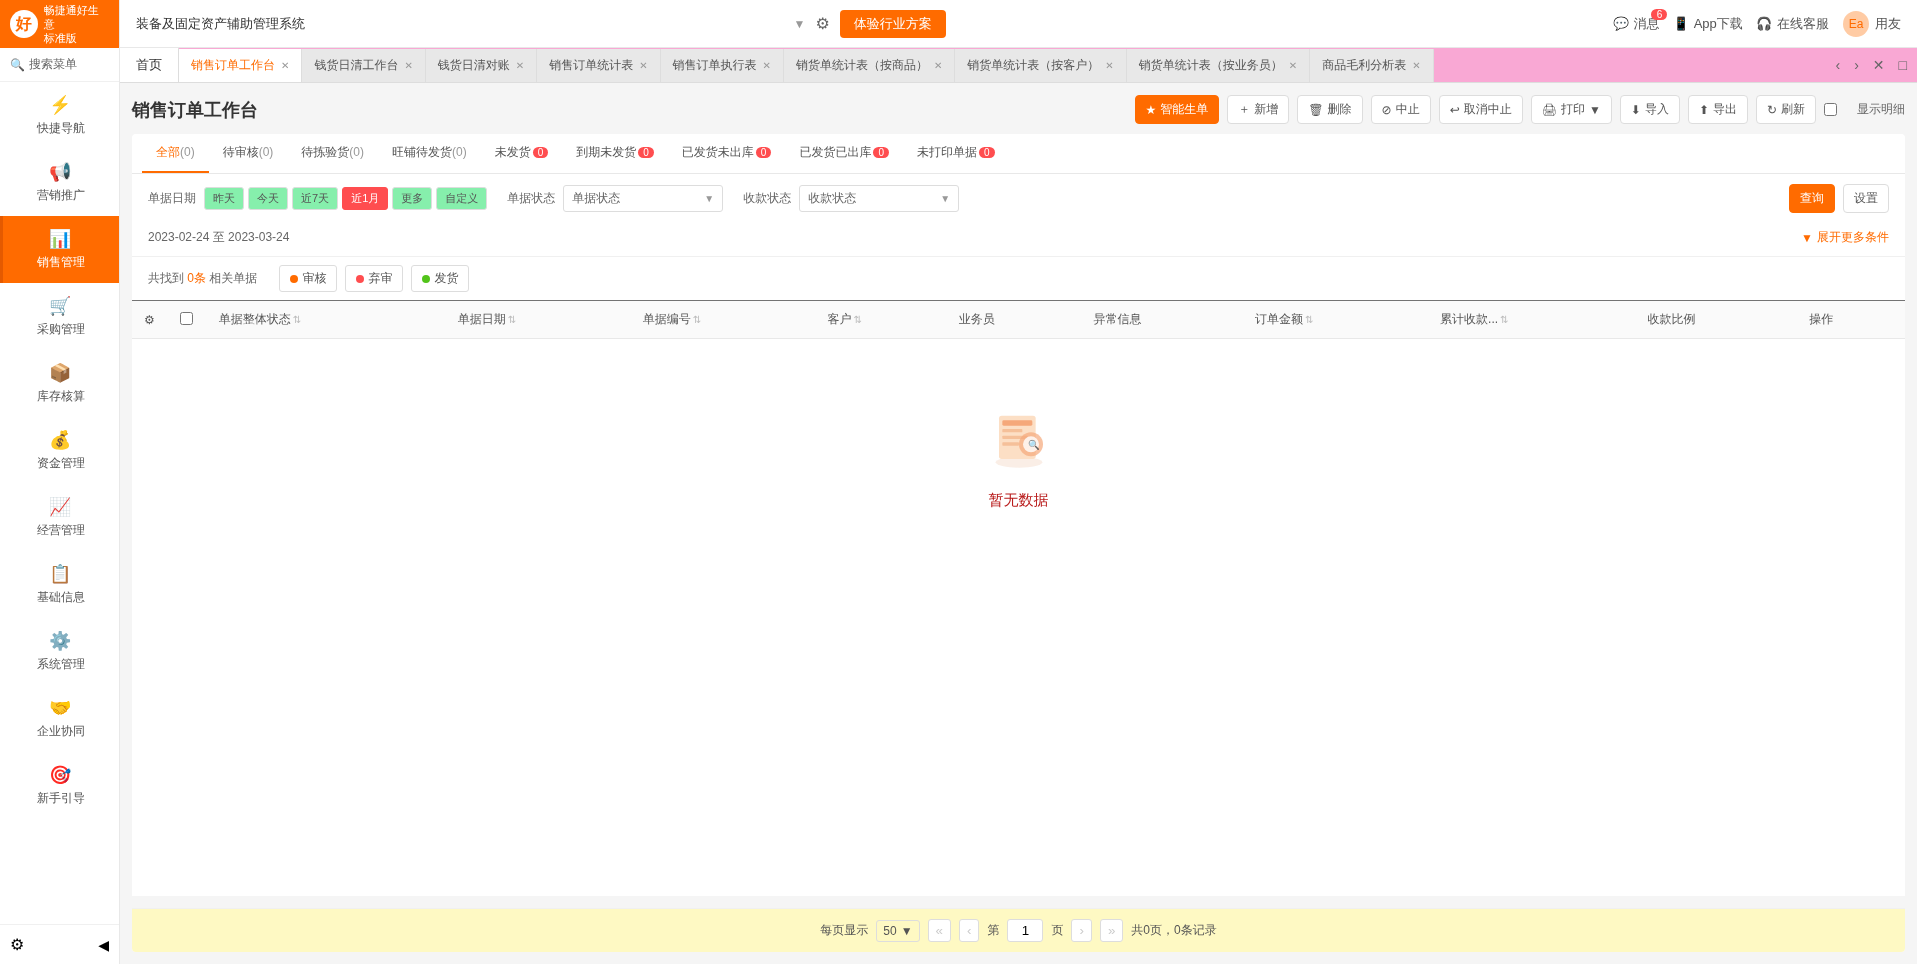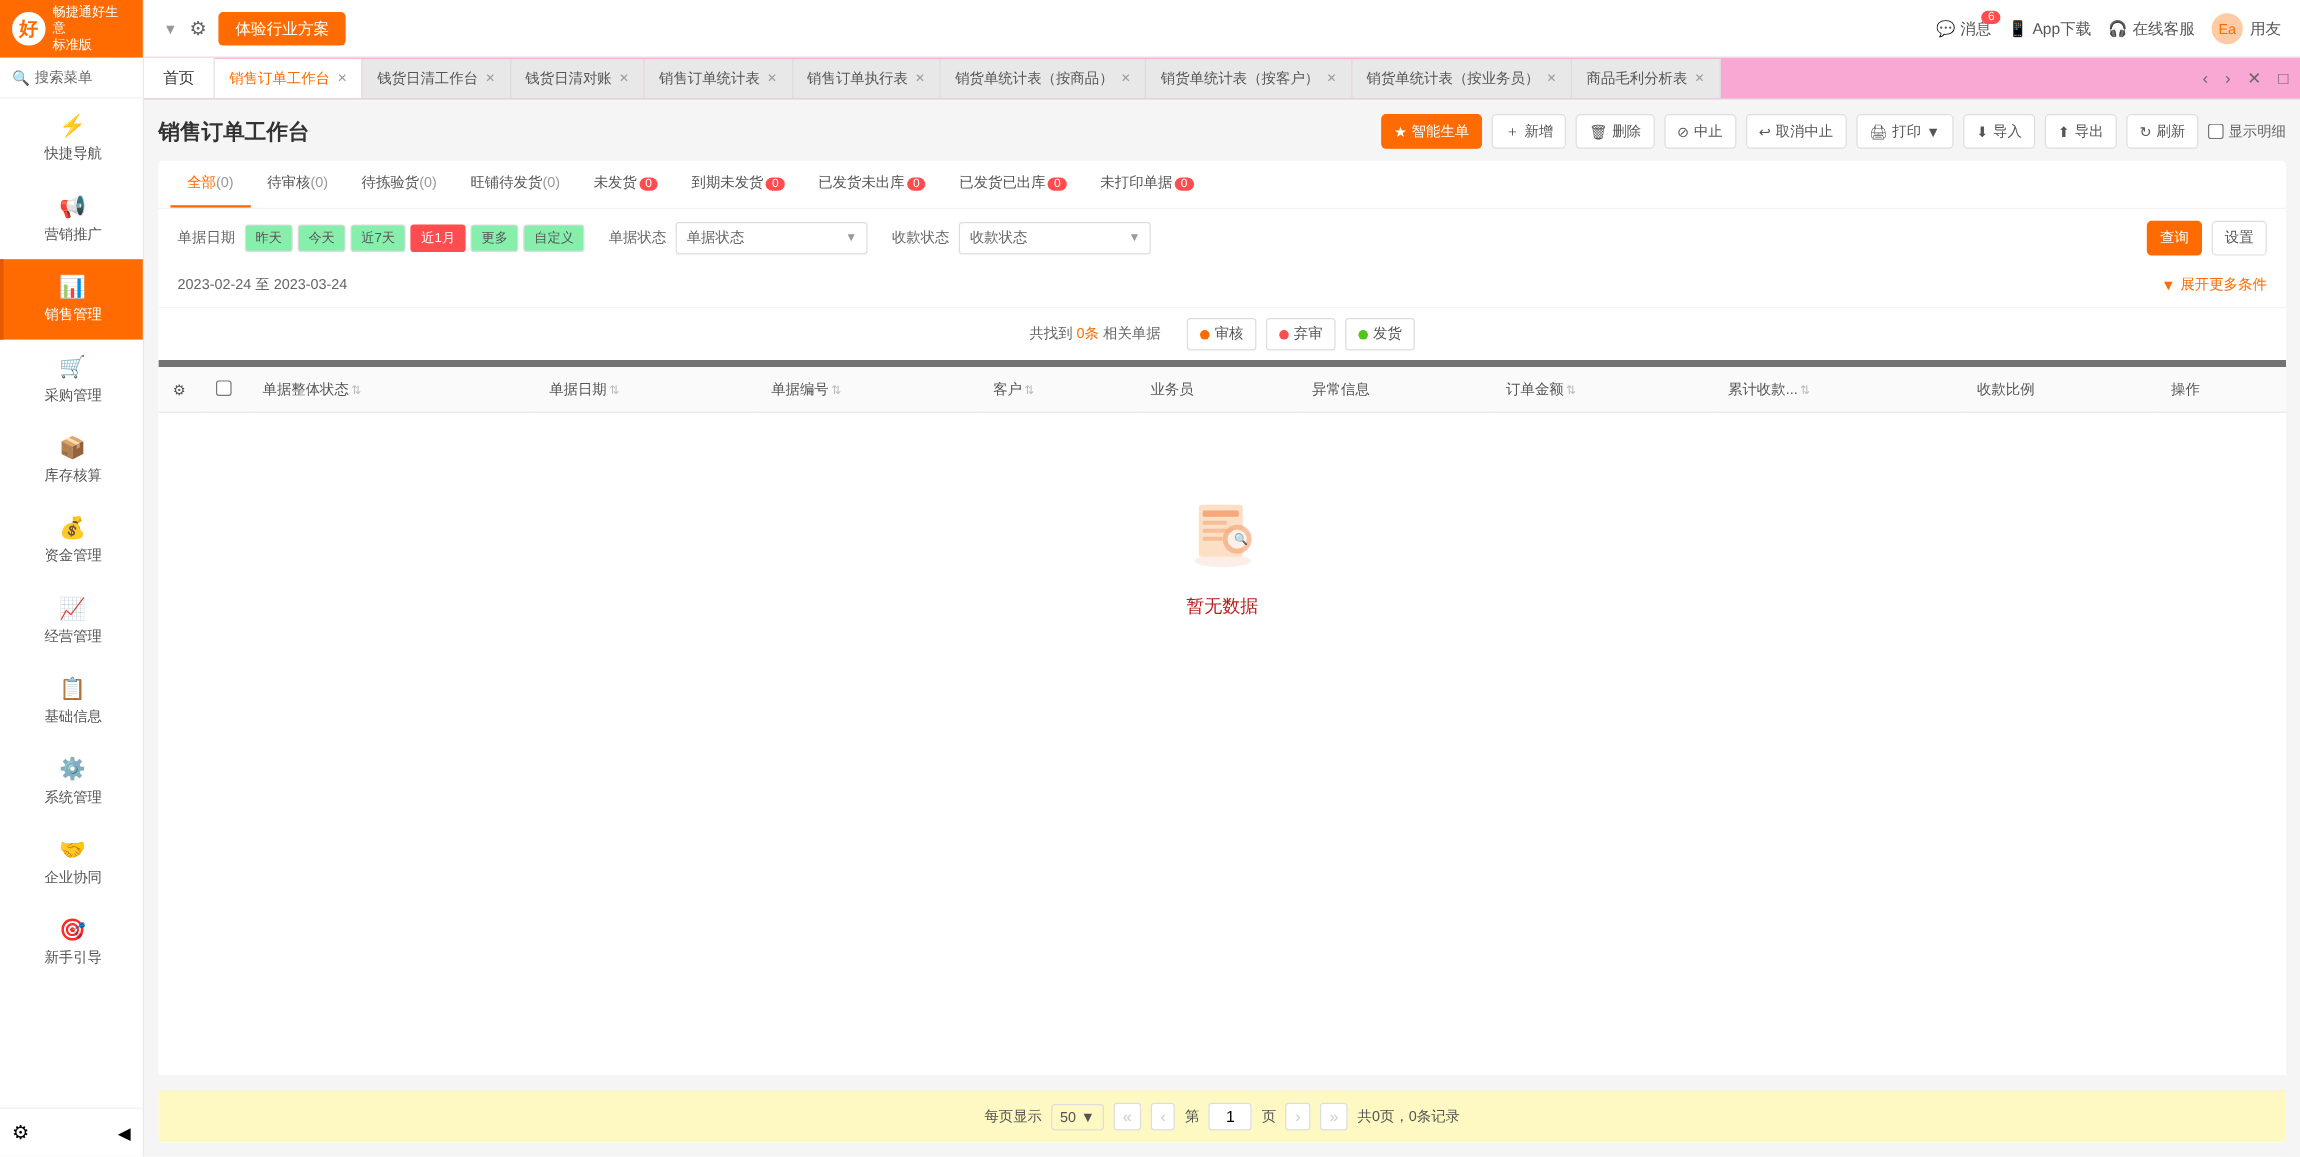--- a/index.html
+++ b/index.html
@@ -174,21 +174,21 @@
       gap: 4px;
       padding: 5px 10px;
       border: 1px solid #ddd;
       background: #fff;
       border-radius: 4px;
       cursor: pointer;
       font-size: 12px;
       color: #555;
     }
     .action-btn-orange { background: #ff6b00; color: #fff; border: 1px solid #ff6b00; }
-    .checkbox-label { display: flex; align-items: center; gap: 4px; cursor: pointer; font-size: 12px; color: #666; }
+    .checkbox-label { display: flex; align-items: center; gap: 20px; cursor: pointer; font-size: 12px; color: #666; }
 
     
     .sub-tabs {
       display: flex;
       align-items: center;
       background: #fff;
       border-radius: 4px 4px 0 0;
       border-bottom: 1px solid #e8e8e8;
       padding: 0 10px;
     }
@@ -264,24 +264,24 @@
       color: #ff6b00;
       cursor: pointer;
       font-size: 12px;
     }
     .filter-row2 { margin-top: 16px; }
 
     
     .summary-bar {
       display: flex;
       align-items: center;
-      justify-content: center;
+      justify-content: flex-start;
       padding: 8px 16px;
       background: #fff;
-      border-bottom: 6px solid #737373;
+      border-bottom: 1px solid #737373;
       gap: 22px;
     }
     .summary-text { font-size: 12px; color: #666; }
     .summary-actions { display: flex; align-items: center; gap: 8px; }
     .summary-action-btn {
       display: flex;
       align-items: center;
       gap: 4px;
       padding: 4px 10px;
       border: 1px solid #ddd;
@@ -454,20 +454,21 @@
 
   <div class="sidebar-bottom">
     <span style="cursor:pointer; font-size:16px;">⚙</span>
     <span style="cursor:pointer; font-size:14px;">◀</span>
   </div>
 </div>
 
 <div class="main">
 
   <div class="topbar">
+    <span class="topbar-title">装备及固定资产辅助管理系统</span>
     <span style="cursor:pointer; color:#999;">▼</span>
     <span style="cursor:pointer; font-size:16px; color:#666;">⚙</span>
     <button class="topbar-btn">体验行业方案</button>
 
     <div style="flex:1"></div>
 
     <div class="topbar-icons">
       <div class="topbar-icon-item">
         <span>💬</span>
         <span class="badge">6</span>

